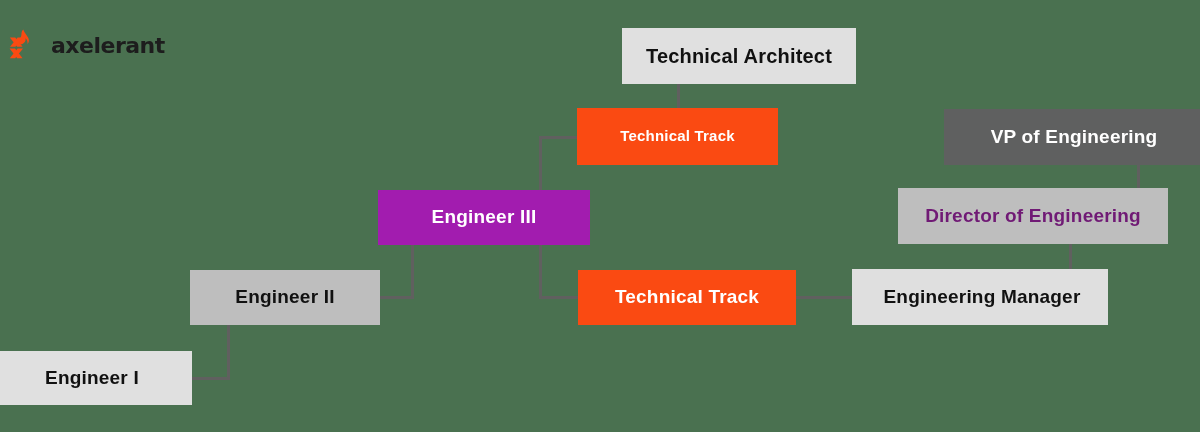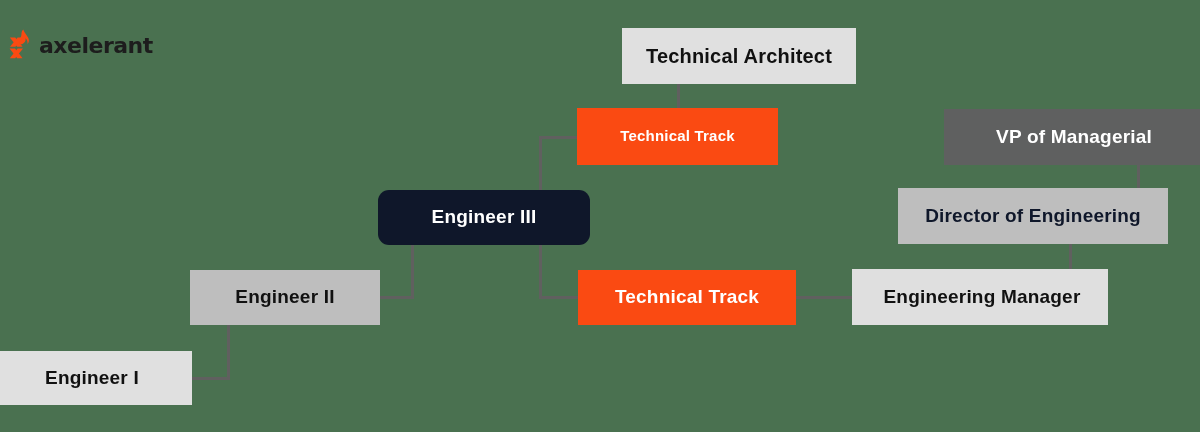--- a/index.html
+++ b/index.html
@@ -21,21 +21,21 @@
 
   
   #logo {
     position: absolute;
     left: 8px;
     top: 26px;
     width: 130px;
     height: 40px;
     display: flex;
     align-items: center;
-    gap: 2px;
+    gap: 14px;
   }
   #logo .mark {
     width: 30px;
     height: 34px;
     position: relative;
     flex: 0 0 auto;
   }
   #logo .wordmark {
     font-family: "DejaVu Sans", sans-serif;
     font-size: 22px;
@@ -131,41 +131,41 @@
   </svg>
 
   <div class="node tone-lightest" id="node-technical-architect" style="background: rgb(224, 224, 224); color: rgb(17, 17, 17);">
     <span class="label">Technical Architect</span>
   </div>
 
   <div class="node tone-orange" id="node-technical-track" style="background: rgb(250, 74, 18); color: rgb(255, 255, 255);">
     <span class="label">Technical Track</span>
   </div>
 
-  <div class="node tone-dark" id="node-engineer-iii" style="background: #0f172a; color: rgb(255, 255, 255); border-radius: 11px;">
+  <div class="node tone-dark" id="node-engineer-iii" style="background: #a21caf; color: rgb(255, 255, 255);">
     <span class="label">Engineer III</span>
   </div>
 
   <div class="node tone-mid" id="node-engineer-ii" style="background: rgb(190, 190, 190); color: rgb(17, 17, 17);">
     <span class="label">Engineer II</span>
   </div>
 
   <div class="node tone-lightest" id="node-engineer-i" style="background: rgb(224, 224, 224); color: rgb(17, 17, 17);">
     <span class="label">Engineer I</span>
   </div>
 
   <div class="node tone-orange" id="node-managerial-track" style="background: rgb(250, 74, 18); color: rgb(255, 255, 255);">
     <span class="label">Technical Track</span>
   </div>
 
   <div class="node tone-light" id="node-engineering-manager" style="background: rgb(223, 223, 223); color: rgb(17, 17, 17); padding-left: 16px;">
     <span class="label">Engineering Manager</span>
   </div>
 
-  <div class="node tone-mid" id="node-director" style="background: rgb(190, 190, 190); color: #0f172a;">
+  <div class="node tone-mid" id="node-director" style="background: rgb(190, 190, 190); color: #701a75;">
     <span class="label">Director of Engineering</span>
   </div>
 
   <div class="node tone-dark" id="node-vp" style="background: rgb(95, 96, 96); color: rgb(255, 255, 255);">
-    <span class="label">VP of Managerial</span>
+    <span class="label">VP of Engineering</span>
   </div>
 
 </div>
 
 </body></html>

